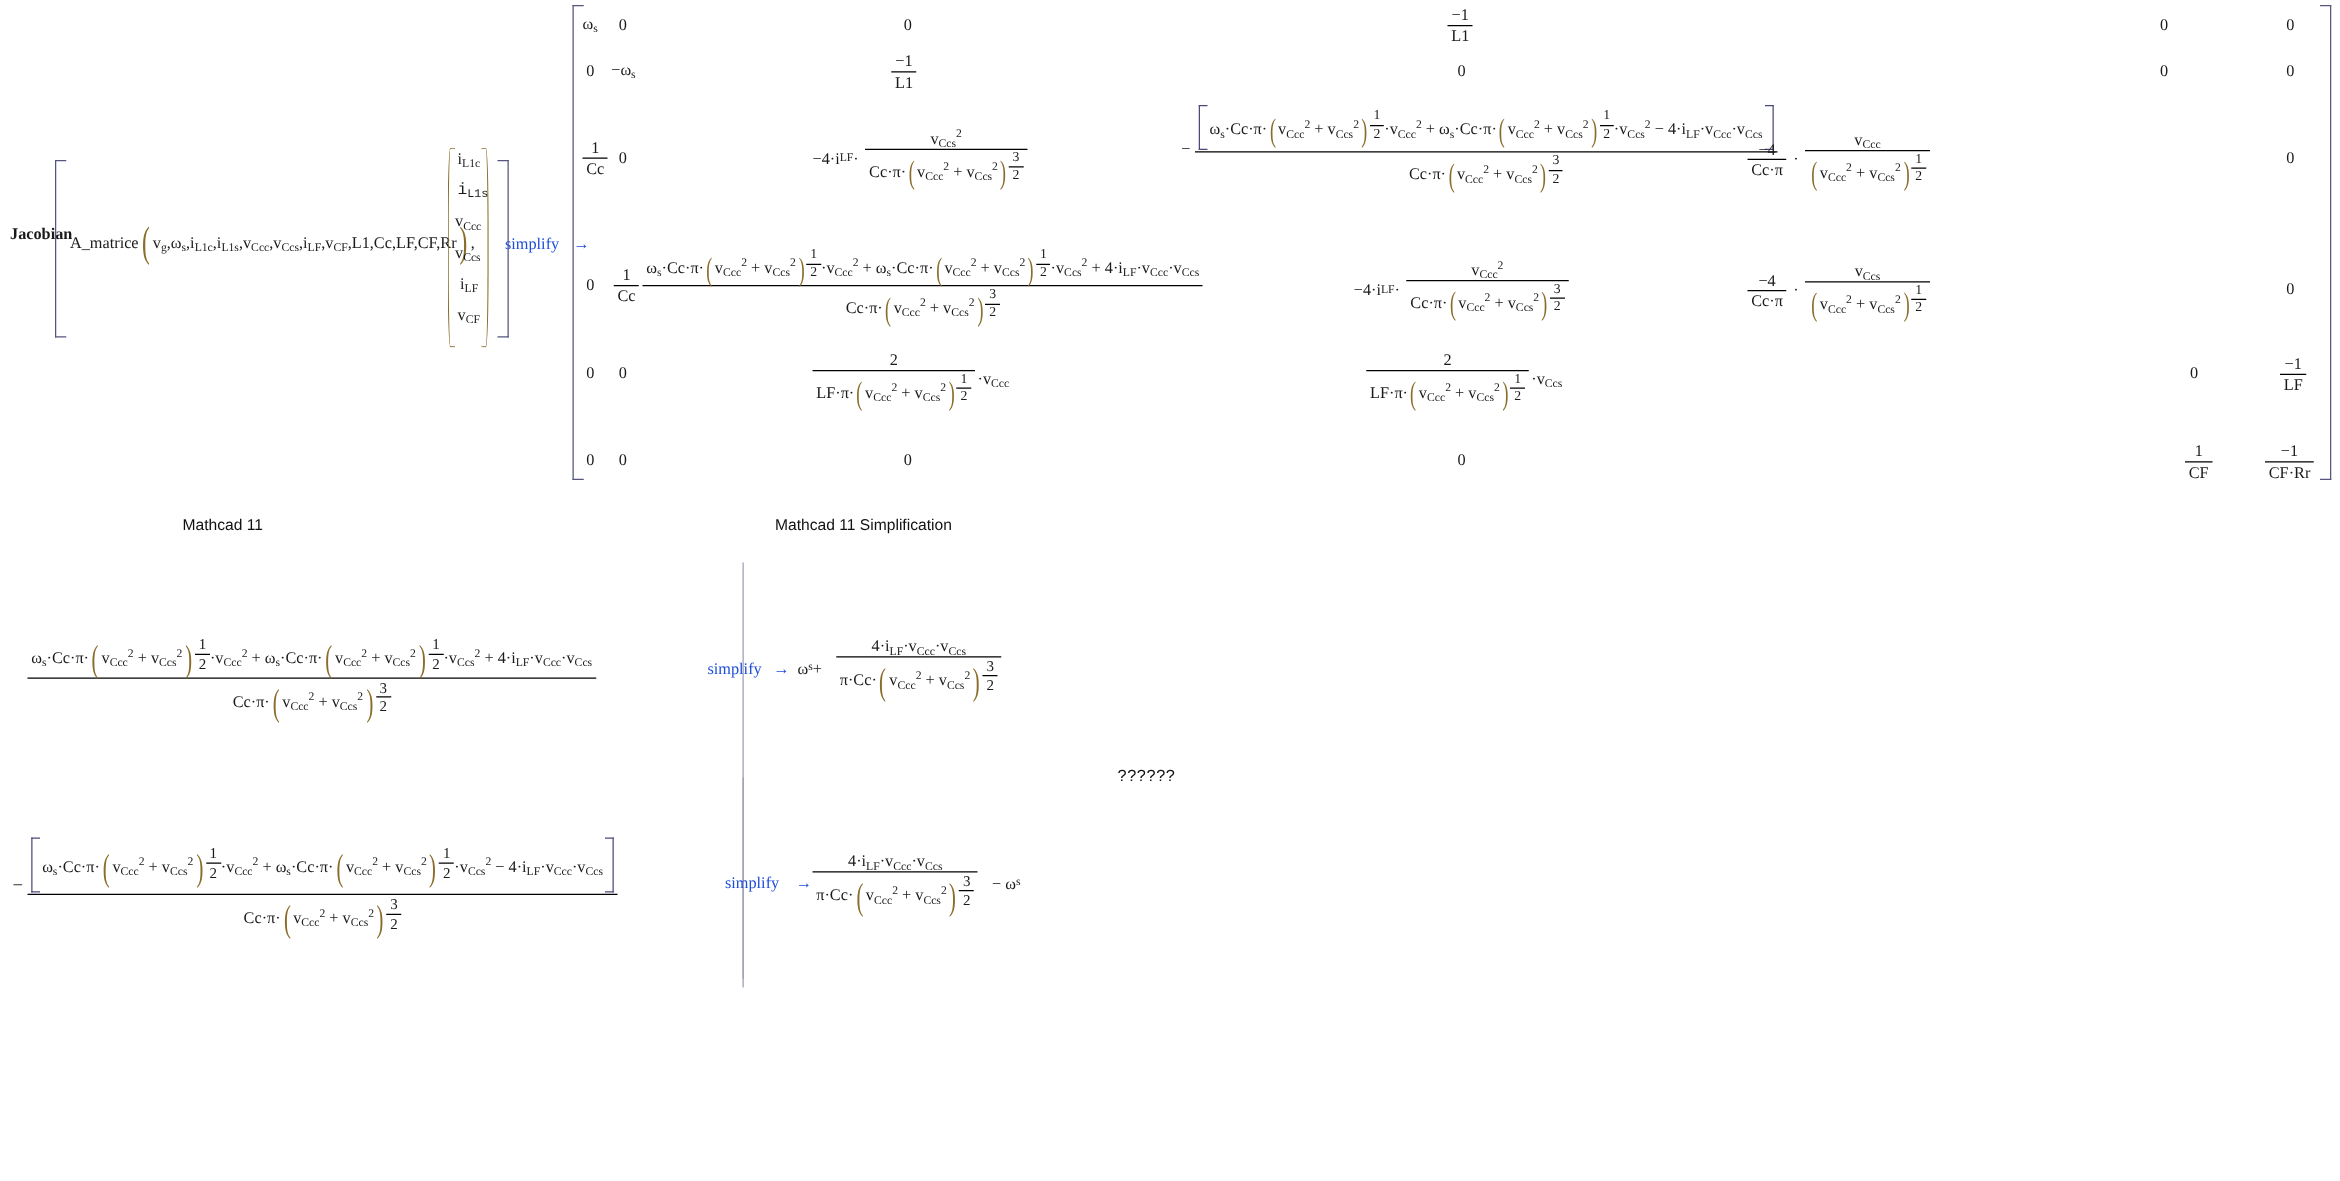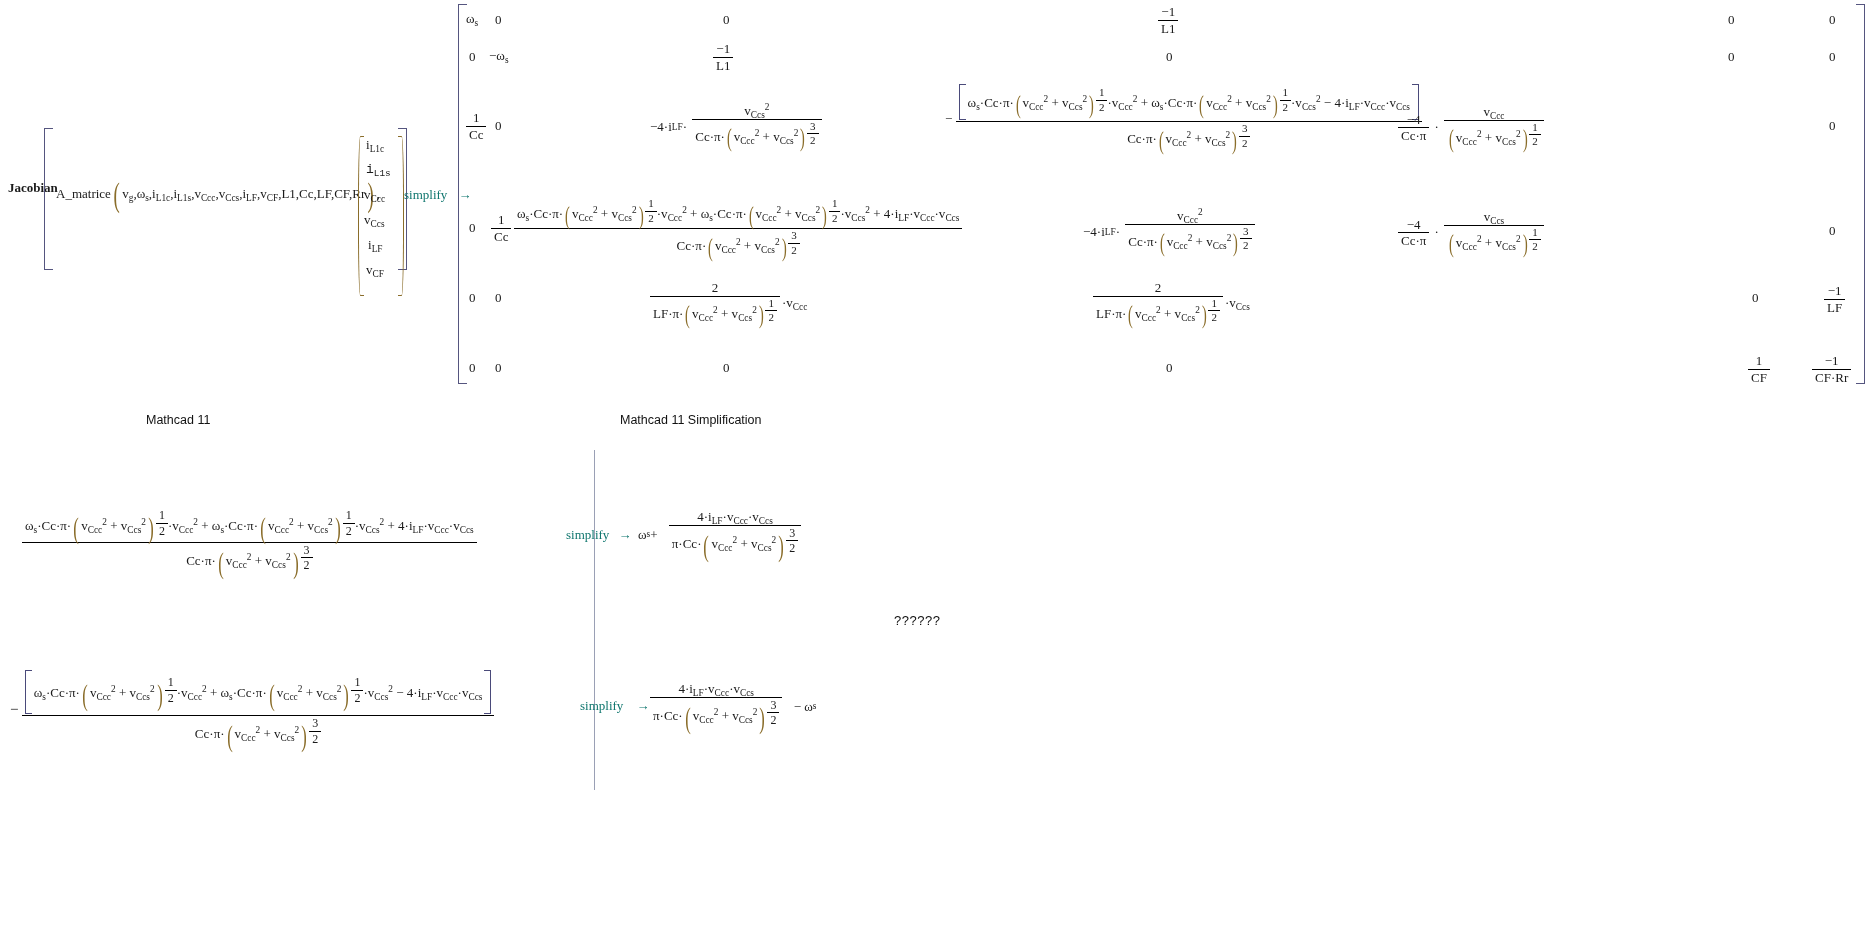--- a/index.html
+++ b/index.html
@@ -40,39 +40,39 @@
     transform:scaleX(.55);
     line-height:.9;
   }
 
   
   .mbracket{position:absolute;border-left:1px solid #55557f;border-top:1px solid #55557f;border-bottom:1px solid #55557f;width:8px;}
   .mbracket.right{border-left:none;border-right:1px solid #55557f;}
 
   .caption{font-family:"Liberation Sans", sans-serif;font-size:12.5px;color:#111;}
   .qmarks{font-family:"Liberation Sans", sans-serif;font-size:13px;color:#111;letter-spacing:.5px;}
-  .simp{font-family:"Liberation Serif", serif;font-size:13px;color:#0f766e;}
+  .simp{font-family:"Liberation Serif", serif;font-size:13px;color:#1d4ed8;}
   .divider{position:absolute;width:1px;background:#9aa0b5;}
   .zero{font-family:"Liberation Serif", serif;font-size:13px;color:#1a1a1a;}
 </style>
 </head>
 <body>
 
 <div class="abs" style="left:8px;top:178px;font-weight:bold;">
   <span class="math">Jacobian</span>
 </div>
 
 <div class="mbracket" style="left:44px;top:128px;height:140px;"></div>
 <div class="mbracket right" style="left:398px;top:128px;height:140px;"></div>
 
 <div class="abs math" style="left:56px;top:180px;">
   <span>A_matrice</span><span class="paren" style="font-size:34px;">(</span><span>v<sub>g</sub>,ω<sub>s</sub>,i<sub>L1c</sub>,i<sub>L1s</sub>,v<sub>Ccc</sub>,v<sub>Ccs</sub>,i<sub>LF</sub>,v<sub>CF</sub>,L1,Cc,LF,CF,Rr</span><span class="paren" style="font-size:34px;">)</span>,
 </div>
 
-<div class="abs" style="left:358px;top:136px;width:46px;height:160px;">
+<div class="abs" style="left:358px;top:118px;width:33px;height:160px;">
   <div class="abs" style="left:0;top:0;bottom:0;width:5px;border-left:1px solid #8a6d2a;border-top:1px solid #8a6d2a;border-bottom:1px solid #8a6d2a;border-radius:40% 0 0 40%;"></div>
   <div class="abs" style="right:0;top:0;bottom:0;width:5px;border-right:1px solid #8a6d2a;border-top:1px solid #8a6d2a;border-bottom:1px solid #8a6d2a;border-radius:0 40% 40% 0;"></div>
   <div class="abs math" style="left:8px;top:2px;">i<sub>L1c</sub></div>
   <div class="abs math" style="left:8px;top:27px;font-family:Liberation Mono, monospace;">i<sub>L1s</sub></div>
   <div class="abs math" style="left:6px;top:52px;">v<sub>Ccc</sub></div>
   <div class="abs math" style="left:6px;top:77px;">v<sub>Ccs</sub></div>
   <div class="abs math" style="left:10px;top:102px;">i<sub>LF</sub></div>
   <div class="abs math" style="left:8px;top:127px;">v<sub>CF</sub></div>
 </div>
 

